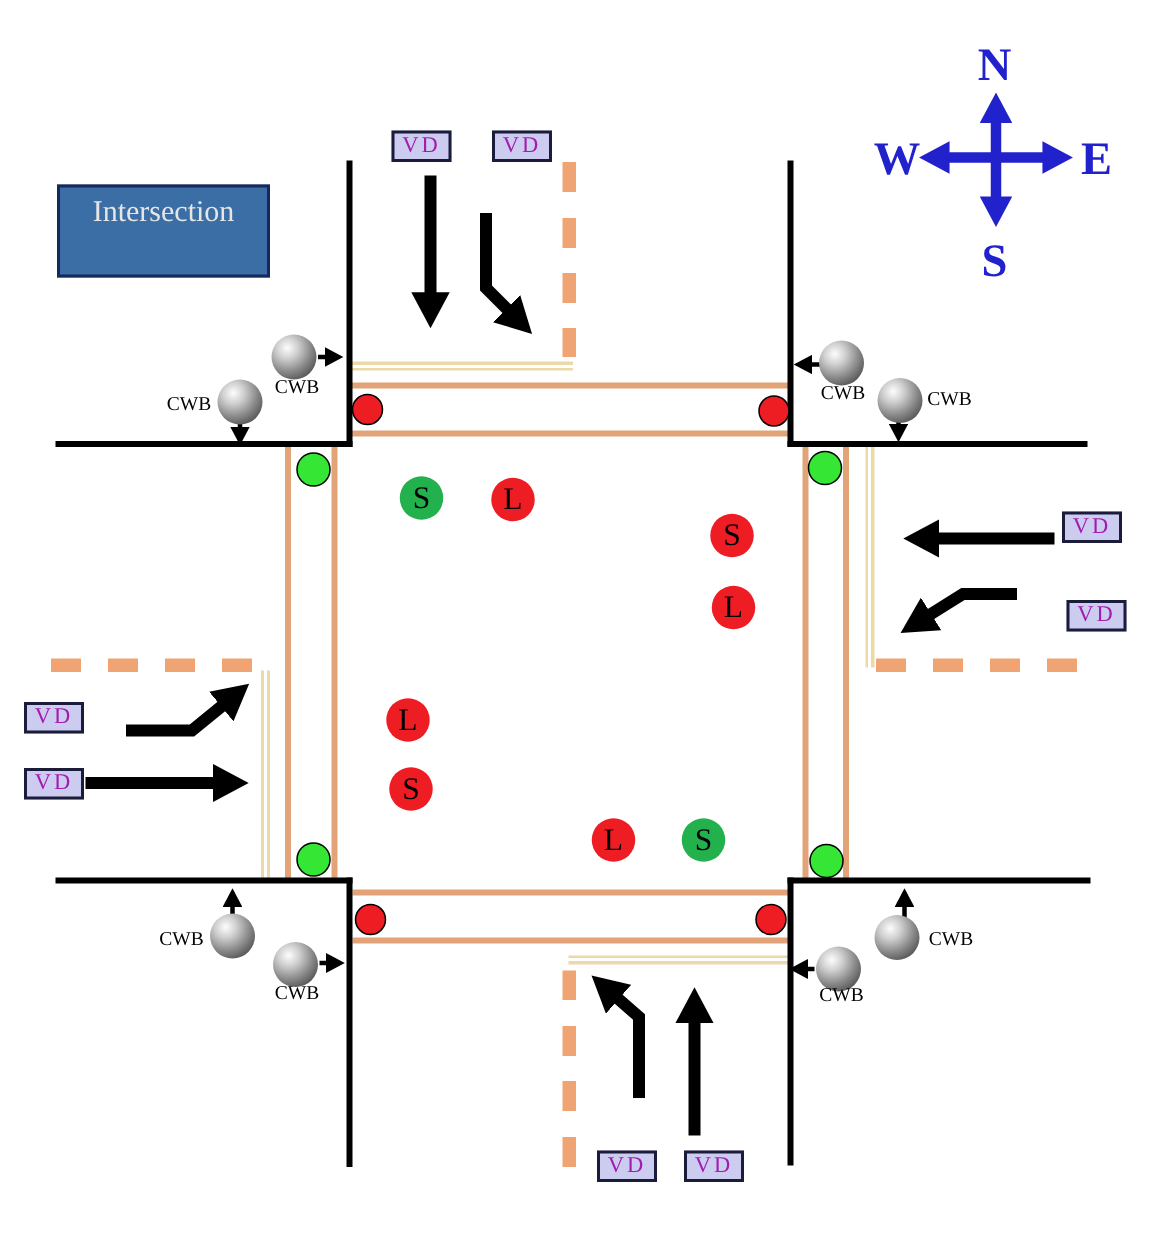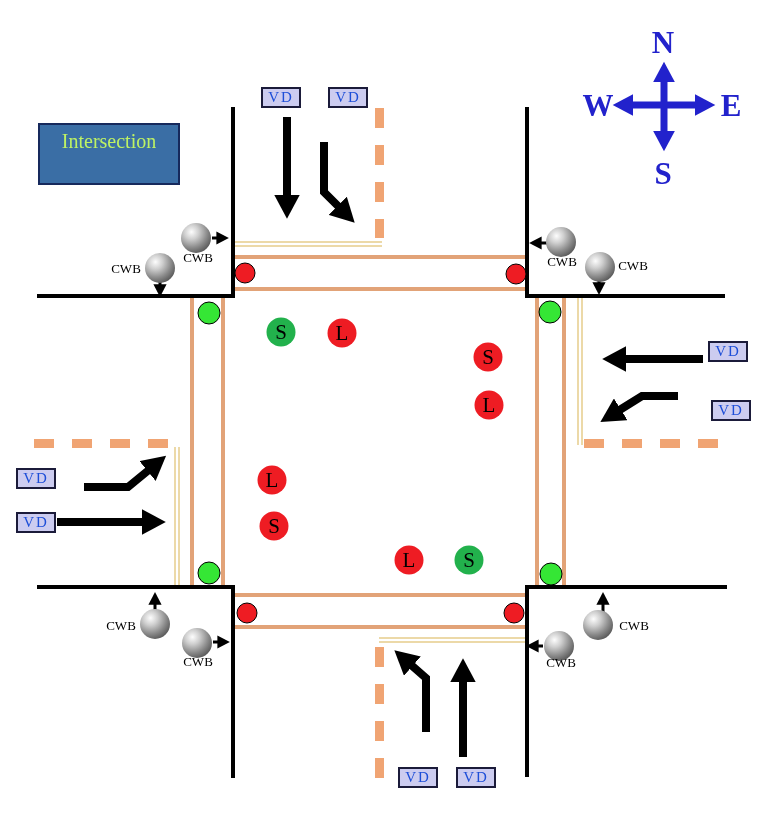--- a/index.html
+++ b/index.html
@@ -13,27 +13,27 @@
     background:linear-gradient(to bottom, var(--stop_line_tan,#ecd9a8) 0 2px, transparent 2px 4px, var(--stop_line_tan,#ecd9a8) 4px 6px); }
   .stop-v { position:absolute; width:6px;
     background:linear-gradient(to right, var(--stop_line_tan,#ecd9a8) 0 2px, transparent 2px 4px, var(--stop_line_tan,#ecd9a8) 4px 6px); }
   .dash-v { position:absolute; width:9px;
     background:repeating-linear-gradient(to bottom, var(--lane_dash_orange,#f0a473) 0 20px, transparent 20px 37px); }
   .dash-h { position:absolute; height:9px;
     background:repeating-linear-gradient(to right, var(--lane_dash_orange,#f0a473) 0 20px, transparent 20px 38px); }
   .controller {
     position:absolute; left:38px; top:123px; width:138px; height:55px;
     background:var(--controller_fill,#3a6ea5); border:2px solid var(--controller_border,#16295c);
-    color:#bef264; font-size:20px; text-align:center; line-height:1.32; padding-top:3px;
+    color:#e5e5e5; font-size:20px; text-align:center; line-height:1.32; padding-top:3px;
   }
   .vd {
     position:absolute; width:36px; height:17px;
     background:var(--vd_fill,#ccccf0); border:2px solid #1b1b3a;
     display:flex; align-items:center; justify-content:center;
-    font-size:15px; letter-spacing:2px; color:#1d4ed8;
+    font-size:15px; letter-spacing:2px; color:#a21caf;
   }
   .sphere {
     position:absolute; width:30px; height:30px; border-radius:50%;
     background:radial-gradient(circle at 35% 30%, #fdfdfd 0%, #cfcfcf 25%, #8a8a8a 55%, #4a4a4a 85%, #3c3c3c 100%);
   }
   .cwb-label { position:absolute; transform:translate(-50%,-50%); font-size:13px; white-space:nowrap; }
   .sig {
     position:absolute; width:29px; height:29px; border-radius:50%;
     display:flex; align-items:center; justify-content:center;
     font-size:21px; transform:translate(-50%,-50%);

